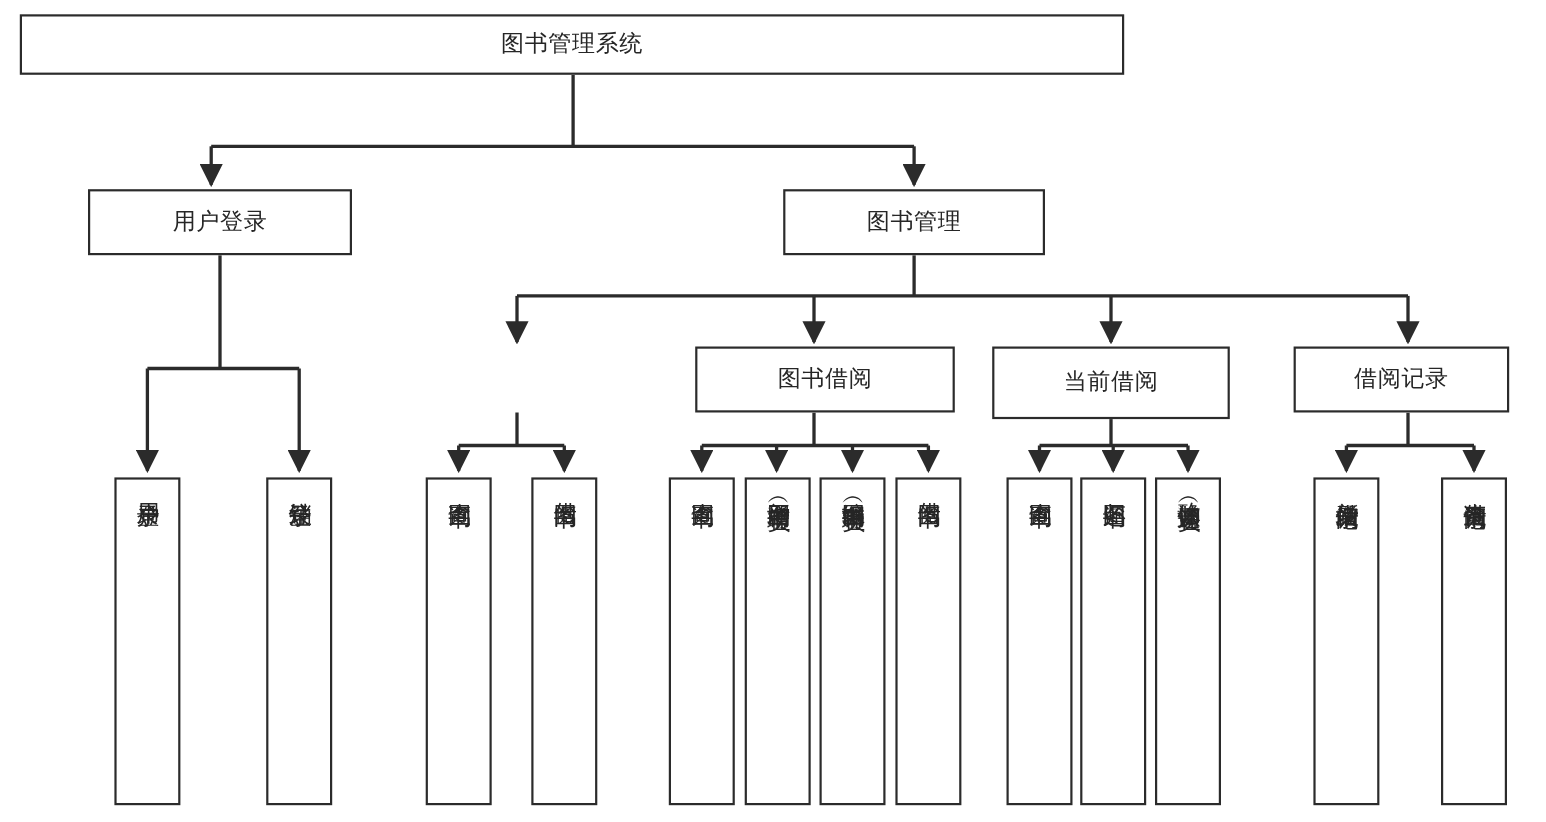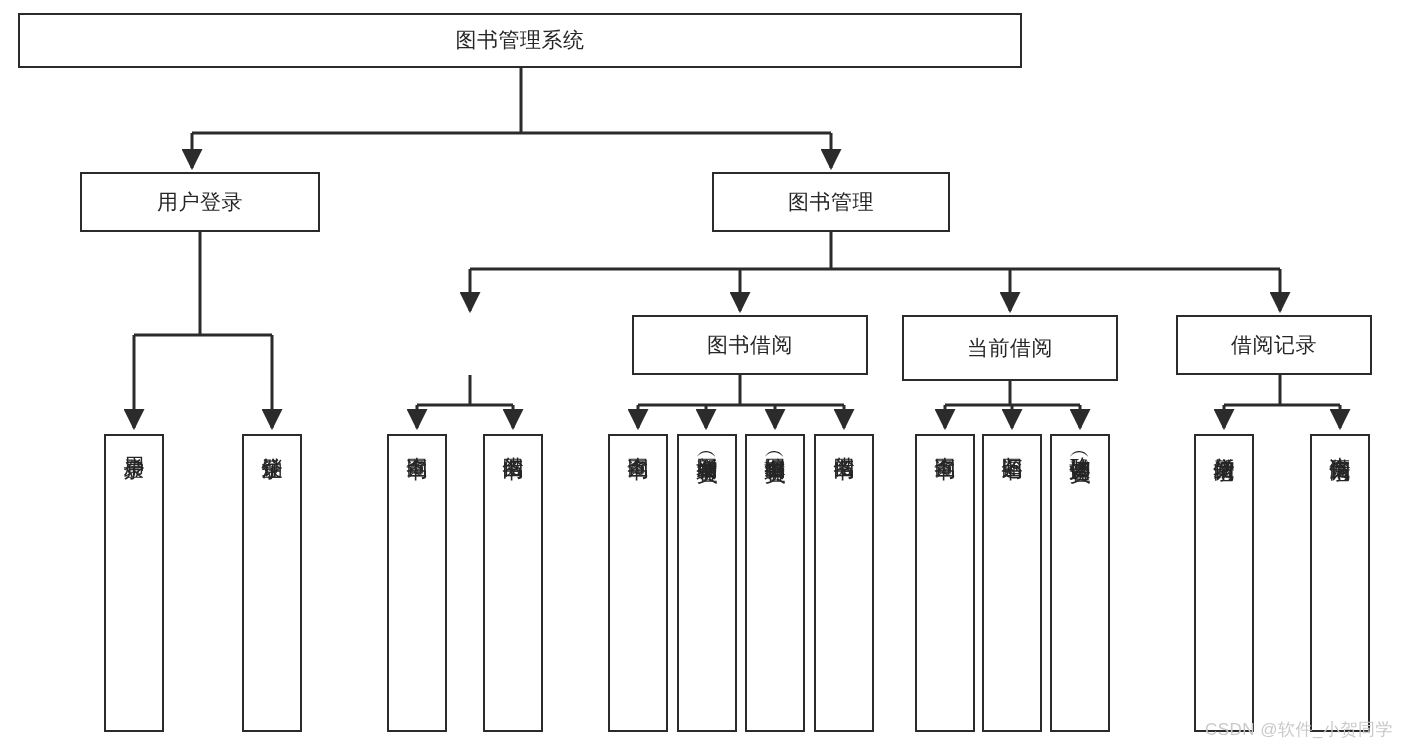--- a/index.html
+++ b/index.html
@@ -184,15 +184,14 @@
     <span class="node-label">确认归还（管理员）</span>
   </div>
 
   <div class="node vertical leaf-tall" style="left:1194px; top:434px; width:60px; height:298px;">
     <span class="node-label">新增借阅记录</span>
   </div>
   <div class="node vertical leaf-tall" style="left:1310px; top:434px; width:60px; height:298px;">
     <span class="node-label">查询借阅记录</span>
   </div>
 
-  <div id="watermark">CSDN @软件_小贺同学</div>
 
 </div>
 
 </body></html>

